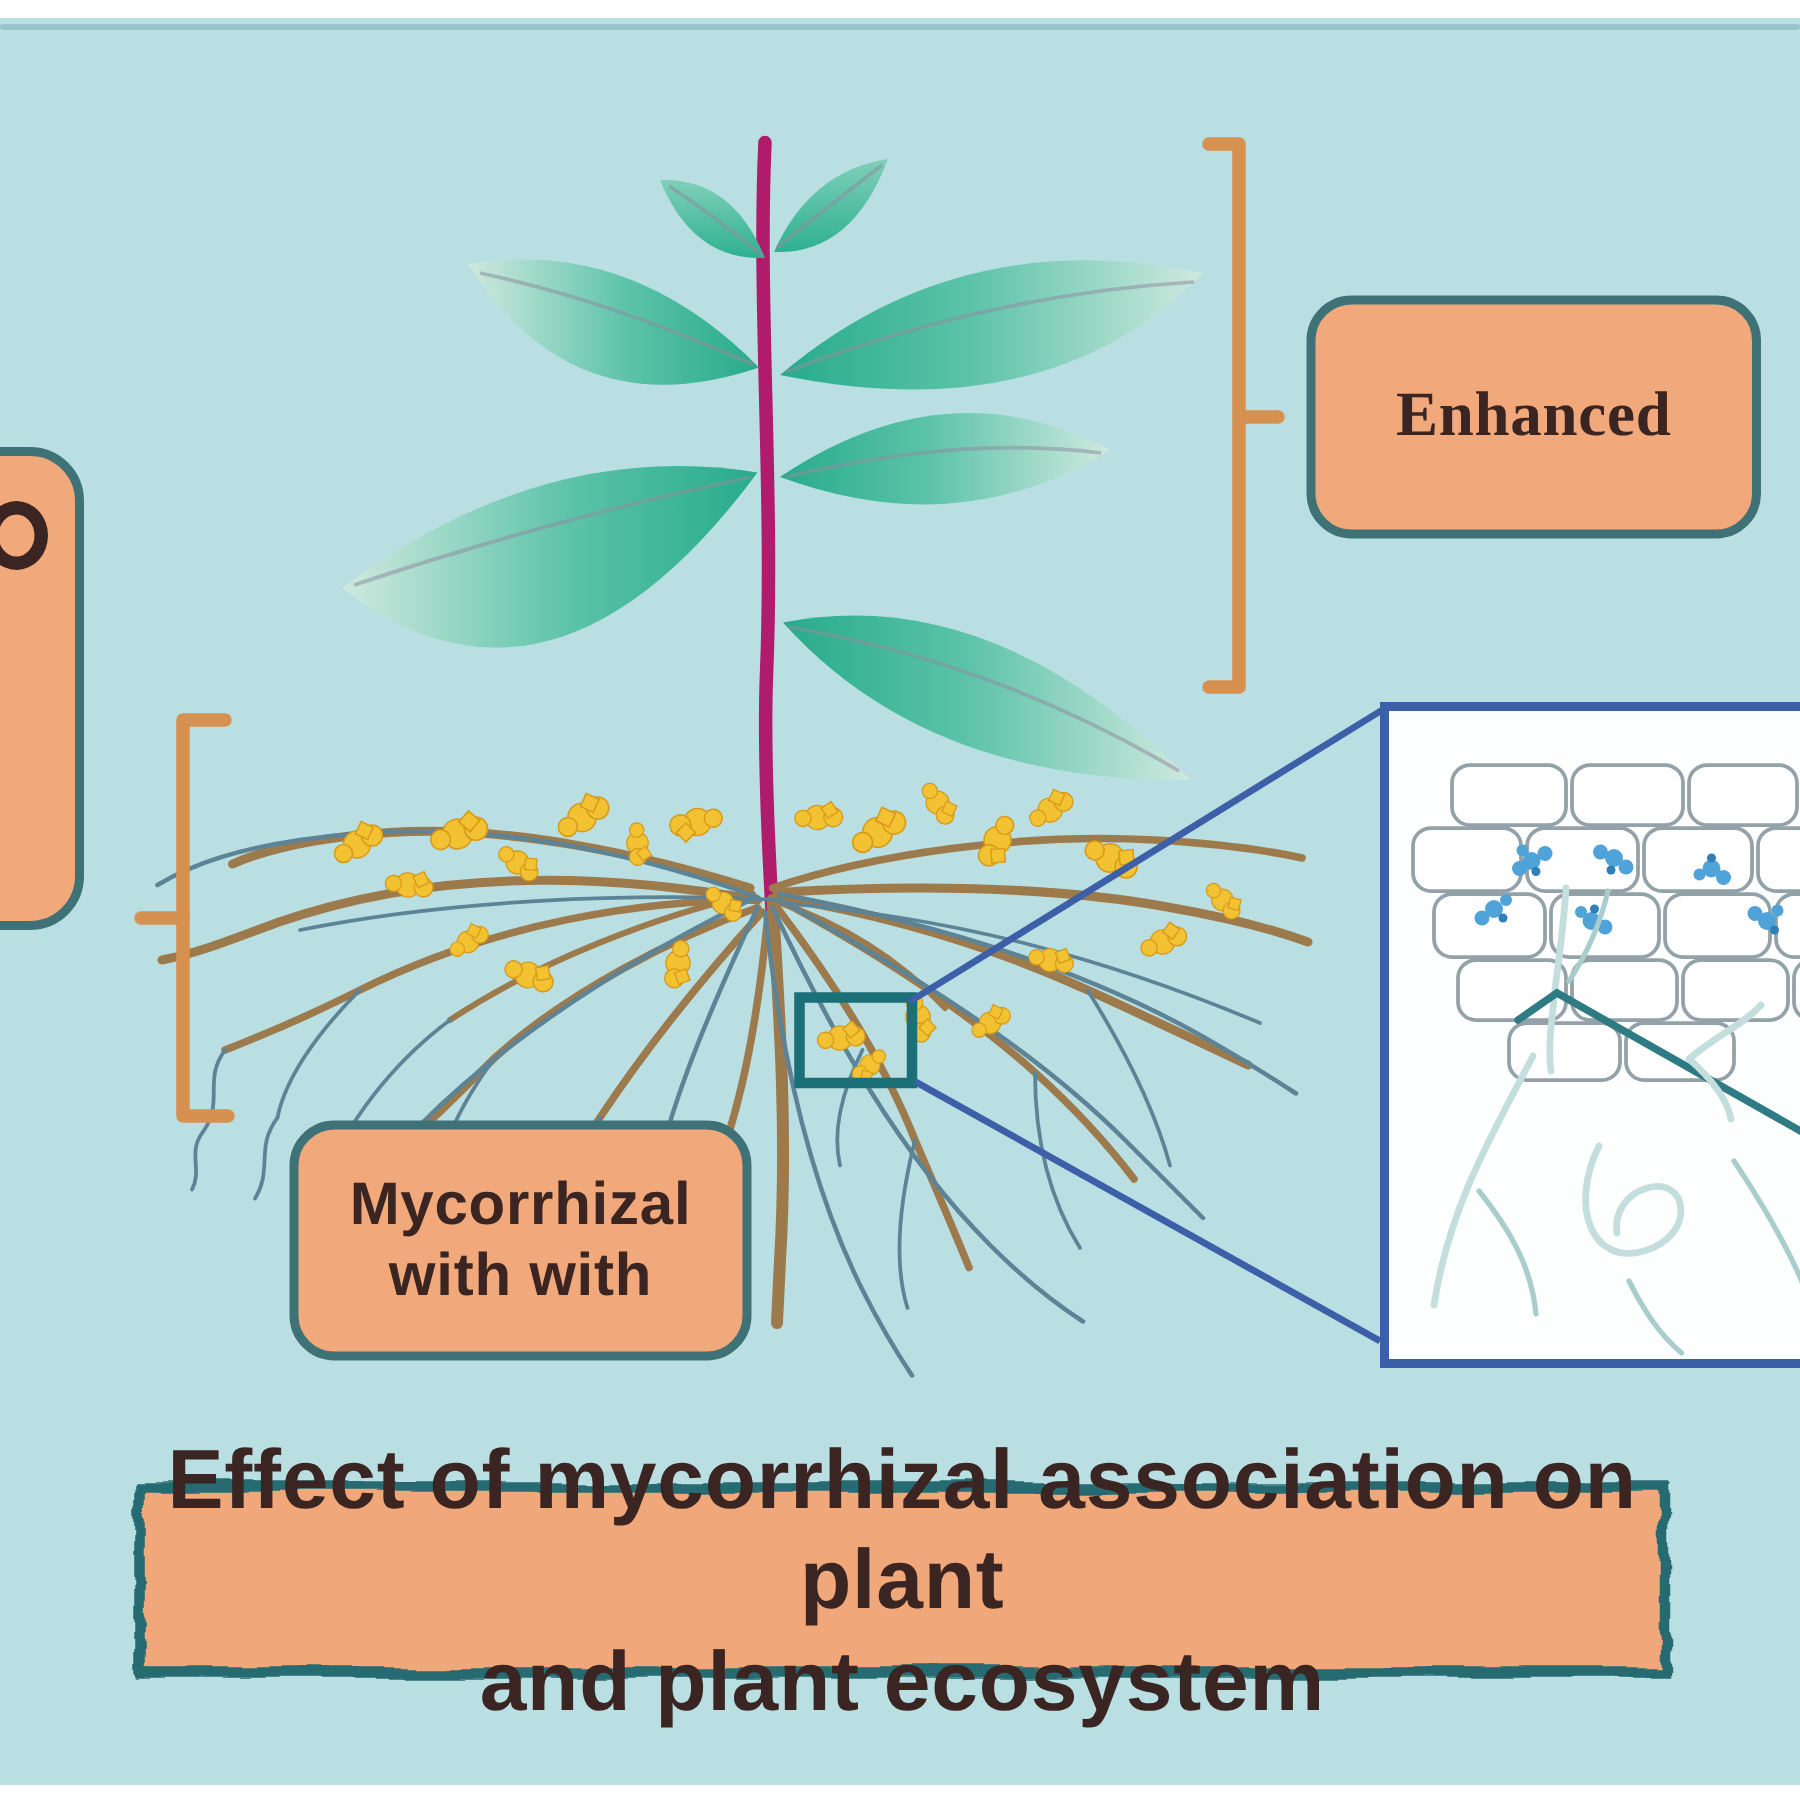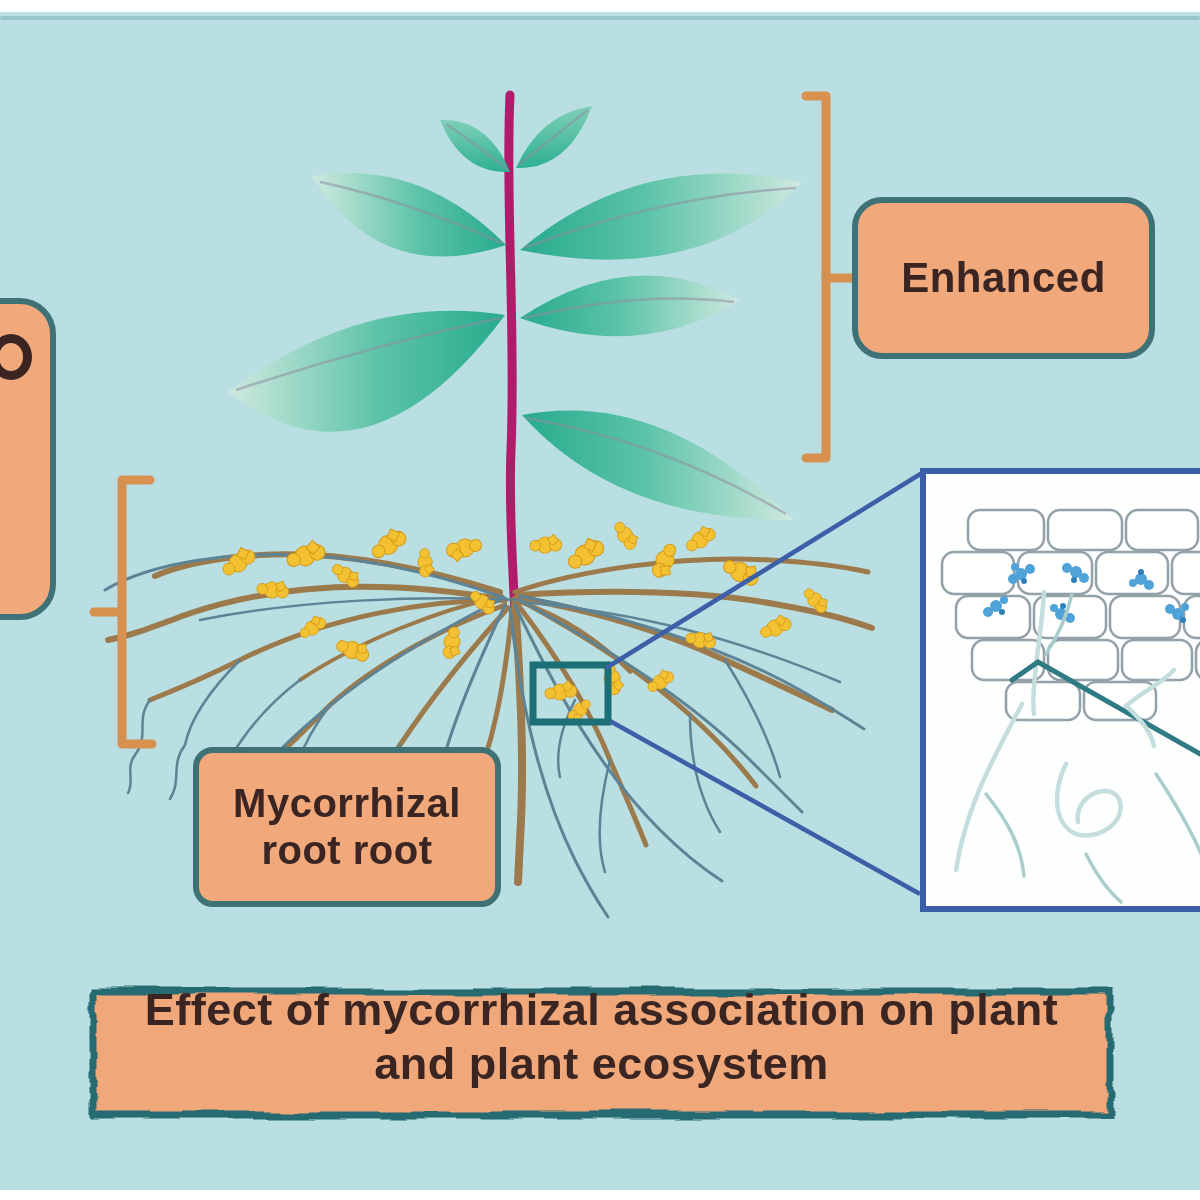--- a/index.html
+++ b/index.html
@@ -20,35 +20,35 @@
 
   
   .obox{
     position:absolute;box-sizing:border-box;
     background:var(--label_box_fill,#f1a87a);
     border:6px solid var(--label_box_border,#3f7277);
     display:flex;flex-direction:column;align-items:center;justify-content:center;
     color:var(--label_text,#3a2522);font-weight:bold;text-align:center;
   }
   .obox .ln{display:block;line-height:1.18;letter-spacing:.5px;}
-  .box-enhanced{left:852px;top:197px;width:303px;height:162px;border-radius:30px;font-size:42px;}
-  .box-mycorrhizal{left:193px;top:747px;width:308px;height:160px;border-radius:20px;font-size:40px;}
+  .box-enhanced{left:871px;top:197px;width:303px;height:162px;border-radius:30px;font-size:42px;font-family:Liberation Serif, serif;}
+  .box-mycorrhizal{left:193px;top:747px;width:308px;height:160px;border-radius:30px;font-size:40px;}
   .box-left-cut{left:-232px;top:298px;width:288px;height:322px;border-radius:36px;}
   .frag{
     position:absolute;left:-10px;top:334px;width:24px;height:28px;
     border:9px solid #3a2522;border-radius:50%;background:transparent;
   }
 
   
   .banner{position:absolute;left:85px;top:983px;width:1033px;height:140px;}
   .banner svg{position:absolute;left:0;top:0;width:100%;height:100%;overflow:visible;}
   .banner .txt{
     position:absolute;left:0;top:0;width:100%;height:100%;
-    display:flex;flex-direction:column;align-items:center;justify-content:flex-start;
-    color:var(--label_text,#3a2522);font-weight:bold;font-size:45px;text-align:center;
+    display:flex;flex-direction:column;align-items:center;justify-content:center;
+    color:var(--label_text,#3a2522);font-weight:bold;font-size:56px;text-align:center;
   }
   .banner .txt .ln{line-height:1.2;letter-spacing:.5px;}
 
   
   .inset{
     position:absolute;left:920px;top:468px;width:292px;height:432px;box-sizing:content-box;
     background:var(--inset_bg,#fdfefe);
     border:6px solid var(--inset_border,#3b5fa9);
   }
   .inset svg{position:absolute;left:0;top:0;width:292px;height:432px;}
@@ -293,21 +293,21 @@
 
 <div class="obox box-left-cut"></div>
 <div class="frag"></div>
 
 <div class="obox box-enhanced">
   <span class="ln">Enhanced</span>
 </div>
 
 <div class="obox box-mycorrhizal">
   <span class="ln">Mycorrhizal</span>
-  <span class="ln">root root</span>
+  <span class="ln">with with</span>
 </div>
 
 <div class="banner">
   <svg>
     <rect x="8" y="8" width="1017" height="124" fill="#f0a779" stroke="#266b72" stroke-width="7" filter="url(#wavy)"></rect>
   </svg>
   <div class="txt">
     <span class="ln">Effect of mycorrhizal association on plant</span>
     <span class="ln">and plant ecosystem</span>
   </div>

